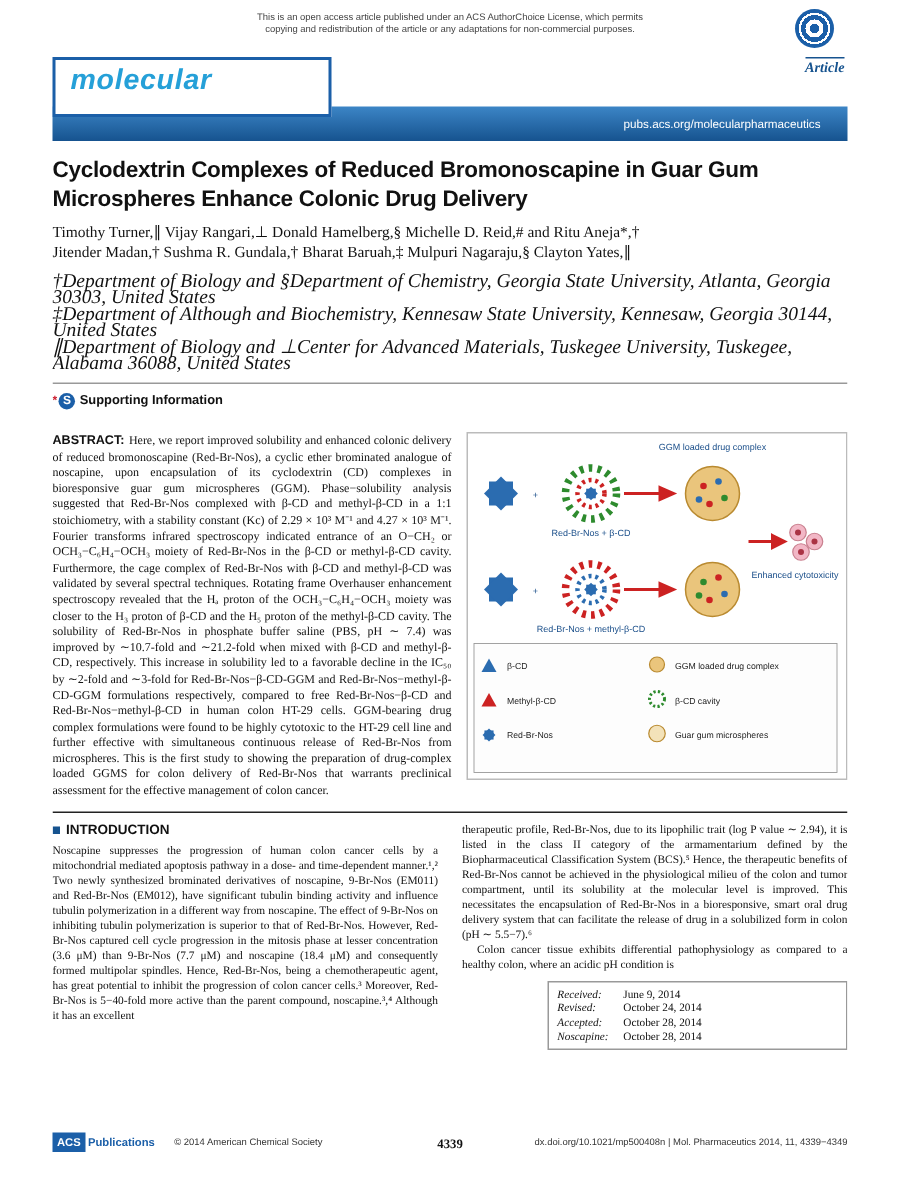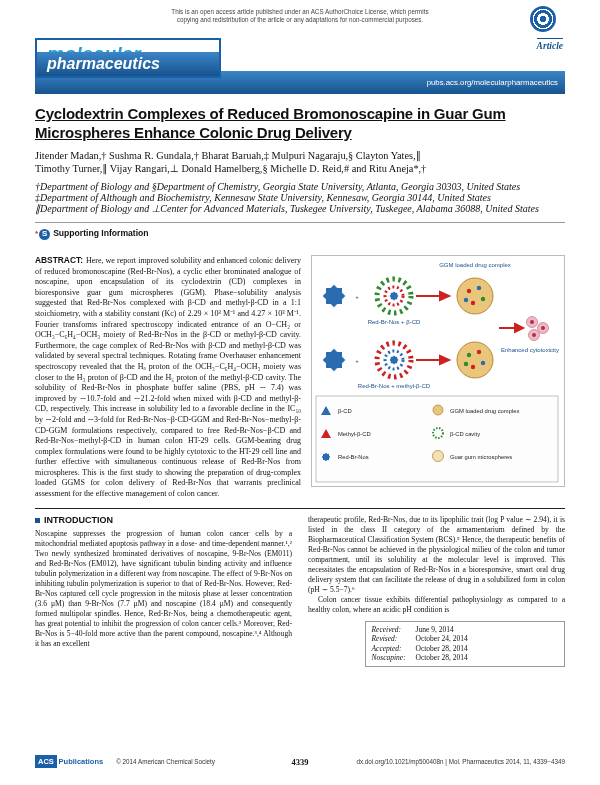--- a/index.html
+++ b/index.html
@@ -11,38 +11,38 @@
   .notice { position:absolute; top:8px; left:160px; width:280px;
             font:6.3px/8.2px "Liberation Sans", sans-serif; color:#444; text-align:center; }
   .ac-logo { position:absolute; top:6px; right:44px; width:26px; height:26px; border-radius:50%;
              background:radial-gradient(circle at 50% 50%, #1b5fa8 0 3px, #fff 3px 6px,
                         #1b5fa8 6px 9px, #fff 9px 10.5px, #1b5fa8 10.5px); }
 
   
   .header { position:absolute; top:38px; left:35px; right:35px; height:56px; }
   .band { position:absolute; left:0; right:0; bottom:0; height:23px;
           background:linear-gradient(180deg,#3c85c6,#16538f); }
-  .site-url { position:absolute; right:7px; top:0; line-height:23px; color:#fff;
+  .site-url { position:absolute; right:18px; top:0; line-height:23px; color:#fff;
               font:7.8px/23px "Liberation Sans", sans-serif; }
   .logo-box { position:absolute; left:0; top:0; width:186px; height:40px; background:#fff;
               border:2.5px solid #1b5fa8; }
   .logo-molecular { padding:3px 0 0 10px; font:italic bold 19px "Liberation Sans", sans-serif;
                     color:#25a0d8; letter-spacing:.5px; }
   .logo-pharma { position:absolute; bottom:0; left:0; right:0; height:24px;
                  background:linear-gradient(180deg,#3c85c6,#16538f); color:#fff;
                  font:italic bold 16px/24px "Liberation Sans", sans-serif; padding-left:10px; }
   .article-label { position:absolute; right:2px; top:0; color:#16538f;
                    font:bold italic 9.5px "Liberation Serif", serif;
                    border-top:1px solid #16538f; padding-top:2px; }
 
   
   .main { position:absolute; top:104px; left:35px; right:35px; height:648px; overflow:hidden; }
-  .title { font:bold 15px/19px "Liberation Sans", sans-serif; letter-spacing:-.2px; margin-bottom:7px;text-decoration:underline; }
+  .title { font:bold 15px/19px "Liberation Sans", sans-serif; letter-spacing:-.2px; margin-bottom:7px; }
   .authors { font:10.3px/13px "Liberation Serif", serif; margin-bottom:6px; }
-  .affils { font-style:italic; font-size:10px; line-height:11px; margin-bottom:8px; }
+  .affils { font-style:italic; font-size:13px; line-height:11px; margin-bottom:8px; }
   .supporting { border-top:.6px solid #999; padding-top:5px; margin-bottom:15px;
                 font:bold 8.6px "Liberation Sans", sans-serif; }
   .s-star { color:#c23; font-weight:bold; font-size:8px; }
   .s-badge { display:inline-block; width:11px; height:11px; line-height:11px; border-radius:50%;
              background:#1b5fa8; color:#fff; text-align:center;
              font:bold 8px "Liberation Sans", sans-serif; margin:0 3px 0 1px; }
 
   .abstract { font-size:8px; line-height:10.6px; text-align:justify; }
   .abs-label { font:bold 8.4px "Liberation Sans", sans-serif; margin-right:3px; }
   .figure { float:right; width:254px; height:232px; margin:0 0 4px 10px;
@@ -82,31 +82,30 @@
   <div class="notice">This is an open access article published under an ACS AuthorChoice License, which permits copying and redistribution of the article or any adaptations for non-commercial purposes.</div>
   <div class="ac-logo"></div>
 
   <div class="header">
     <div class="article-label">Article</div>
     <div class="band">
       <span class="site-url">pubs.acs.org/molecularpharmaceutics</span>
     </div>
     <div class="logo-box">
       <div class="logo-molecular">molecular</div>
-      <div class="logo-pharma">pharmaceutics</div>
     </div>
   </div>
 
   <div class="main">
 
     <div class="title">Cyclodextrin Complexes of Reduced Bromonoscapine in Guar Gum Microspheres Enhance Colonic Drug Delivery</div>
 
     <div class="authors">
+      <div>Timothy Turner,∥ Vijay Rangari,⊥ Donald Hamelberg,§ Michelle D. Reid,# and Ritu Aneja*,†</div>
       <div>Jitender Madan,† Sushma R. Gundala,† Bharat Baruah,‡ Mulpuri Nagaraju,§ Clayton Yates,∥</div>
-      <div>Timothy Turner,∥ Vijay Rangari,⊥ Donald Hamelberg,§ Michelle D. Reid,# and Ritu Aneja*,†</div>
     </div>
 
     <div class="affils">
       <div>†Department of Biology and §Department of Chemistry, Georgia State University, Atlanta, Georgia 30303, United States</div>
       <div>‡Department of Although and Biochemistry, Kennesaw State University, Kennesaw, Georgia 30144, United States</div>
       <div>∥Department of Biology and ⊥Center for Advanced Materials, Tuskegee University, Tuskegee, Alabama 36088, United States</div>
     </div>
 
     <div class="supporting">
       <span class="s-star">*</span><span class="s-badge">S</span><span>Supporting Information</span>

